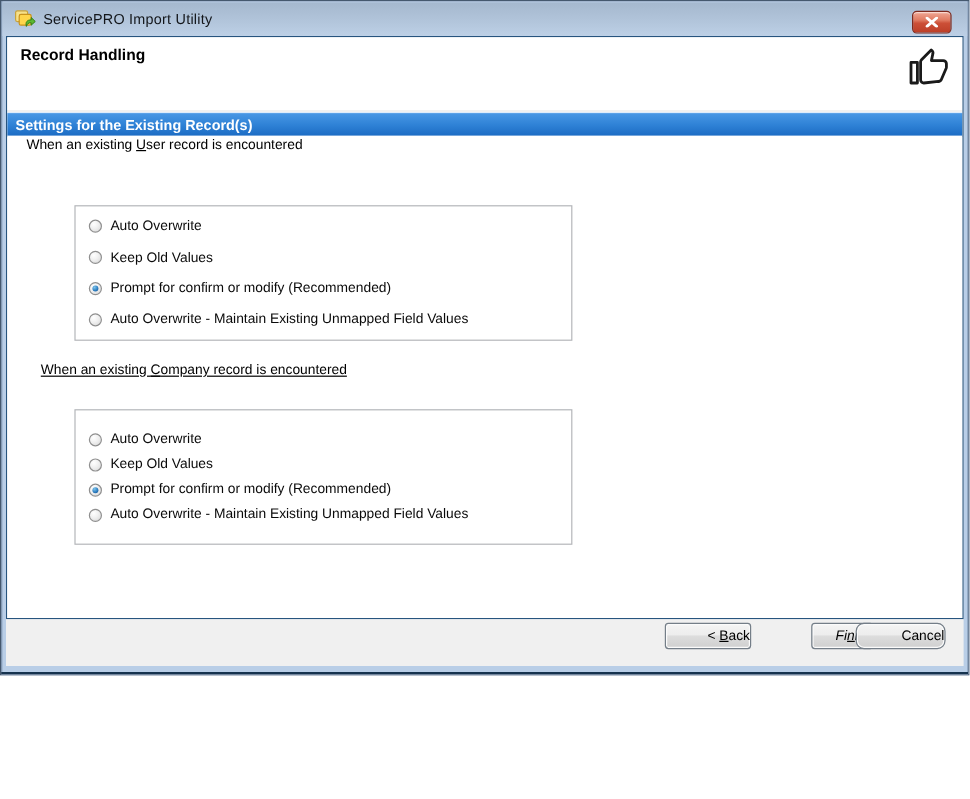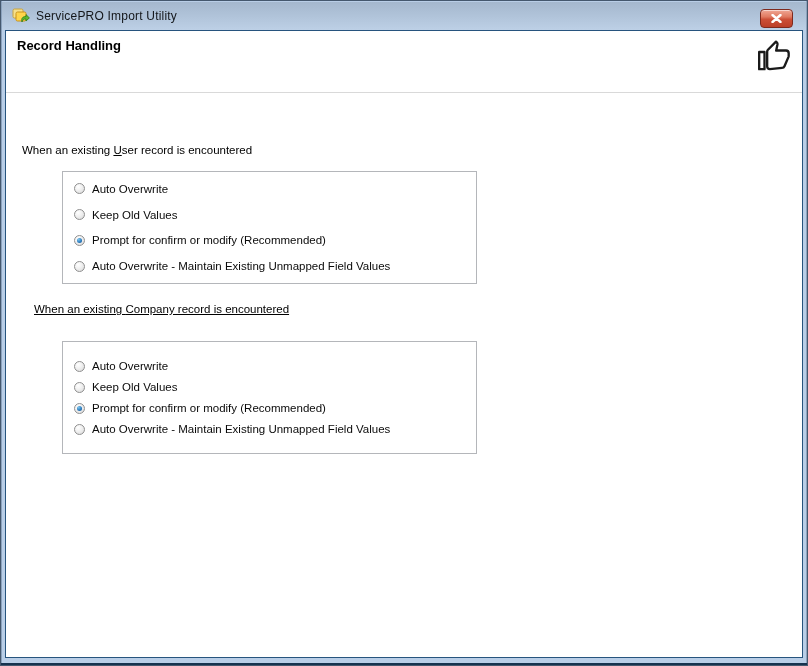--- a/index.html
+++ b/index.html
@@ -1,19 +1,19 @@
 <!DOCTYPE html>
 <html><head>
 <meta charset="utf-8">
 <style>
   html,body{margin:0;padding:0;background:#ffffff;}
   *{box-sizing:border-box;font-family:"Liberation Sans", sans-serif;}
 
   .window{
-    position:relative;width:808px;height:666px;
+    position:relative;width:808px;height:563px;
     background:#b9cee7;
     border:1px solid #45586e;
     box-shadow: inset 0 -2px 0 #16324e, inset -1px 0 0 #8ba2bd, inset 1px 0 0 #8ba2bd;
     overflow:hidden;
   }
 
   
   .titlebar{
     position:absolute;left:1px;right:1px;top:1px;height:28px;
     background:linear-gradient(#a5b8ce 0%, #afc2d8 45%, #bdd0e6 100%);
@@ -25,21 +25,21 @@
     position:absolute;right:13px;top:7px;width:33px;height:19px;
     border:1px solid #7e2a1e;border-radius:4px;
     background:linear-gradient(#f0a795 0%, #e07a61 40%, #cc4f37 55%, #bc3f28 100%);
     box-shadow: inset 0 1px 0 rgba(255,255,255,.55);
     display:flex;align-items:center;justify-content:center;cursor:default;
   }
 
   
   .client{
     position:absolute;left:4px;right:4px;top:29px;bottom:7px;
-    display:flex;flex-direction:row;
+    display:flex;flex-direction:column;
   }
   .main-panel{
     position:relative;flex:1 1 auto;
     background:#ffffff;border:1px solid #27547e;overflow:hidden;
   }
 
   .page-header{position:relative;height:61px;background:#ffffff;}
   .page-title{position:absolute;left:11px;top:7px;font-size:13px;font-weight:bold;color:#000;}
   .thumb-icon{position:absolute;right:7px;top:2px;}
 
@@ -50,21 +50,21 @@
     background:linear-gradient(#4796e4 0%, #2f82d6 50%, #1c6cc4 100%);
     border-top:1px solid #5ca2e8;
     color:#ffffff;font-size:12px;font-weight:bold;
     line-height:18px;padding-left:7px;
   }
 
   .content{position:absolute;left:0;right:0;top:83px;bottom:0;background:#fff;}
 
   .grp-label{position:absolute;font-size:11.5px;color:#000;white-space:nowrap;}
   .grp-label .mn{text-decoration:underline;}
-  .grp-label-1{left:16px;top:30px;}
+  .grp-label-1{left:16px;top:1px;}
   .grp-label-2{left:28px;top:189px;text-decoration:underline;}
 
   .groupbox{
     position:absolute;left:56px;width:415px;height:113px;
     border:1px solid #b4b6ba;background:#fff;
     display:flex;flex-direction:column;justify-content:center;margin-top:17px;
   }
   .groupbox-1{top:40px;padding:4px 0 4px 11px;}
   .groupbox-2{top:210px;padding:2px 0 2px 11px;}
 
@@ -129,20 +129,23 @@
       <div class="page-header">
         <div class="page-title">Record Handling</div>
         <span class="thumb-icon">
           <svg width="40" height="44" viewBox="0 0 24 24">
             <path d="M2.5 20.5h3.2V10.2H2.5z M8.9 20.5c-.9 0-1.6-.7-1.6-1.6V10c0-.45.18-.86.47-1.16L12.6 4l.55.55c.22.22.35.52.35.85l-.03.26-.76 3.66h5.9c.88 0 1.6.72 1.6 1.6v1.6c0 .21-.04.4-.11.59l-2.42 5.65c-.24.58-.81.98-1.47.98z" fill="#ffffff" stroke="#1a1a1a" stroke-width="1.4" stroke-linejoin="round"></path>
           </svg>
         </span>
       </div>
       <div class="header-sep"></div>
 
+      <div class="banner">
+        <span>Settings for the Existing Record(s)</span>
+      </div>
 
       <div class="content">
 
         <div class="grp-label grp-label-1">
           <span>When an existing </span><span class="mn">U</span><span>ser record is encountered</span>
         </div>
 
         <div class="groupbox groupbox-1">
           <div class="opt">
             <span class="radio"></span>

